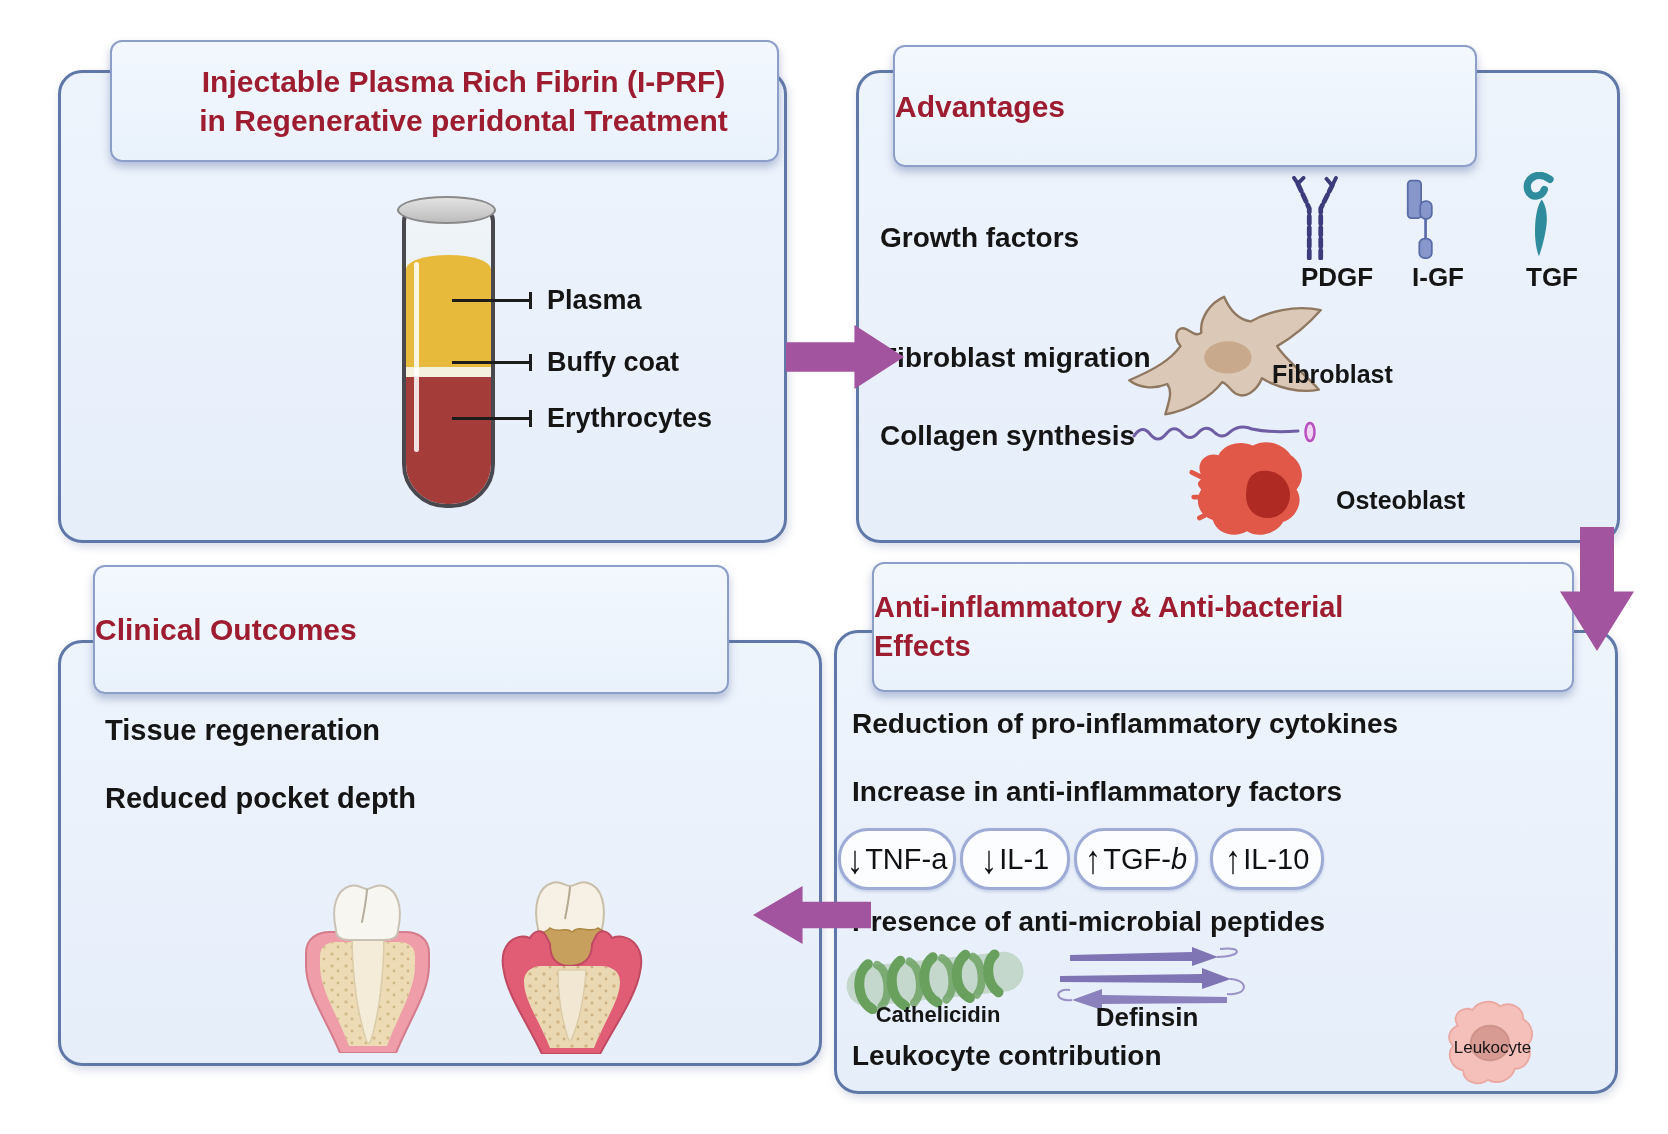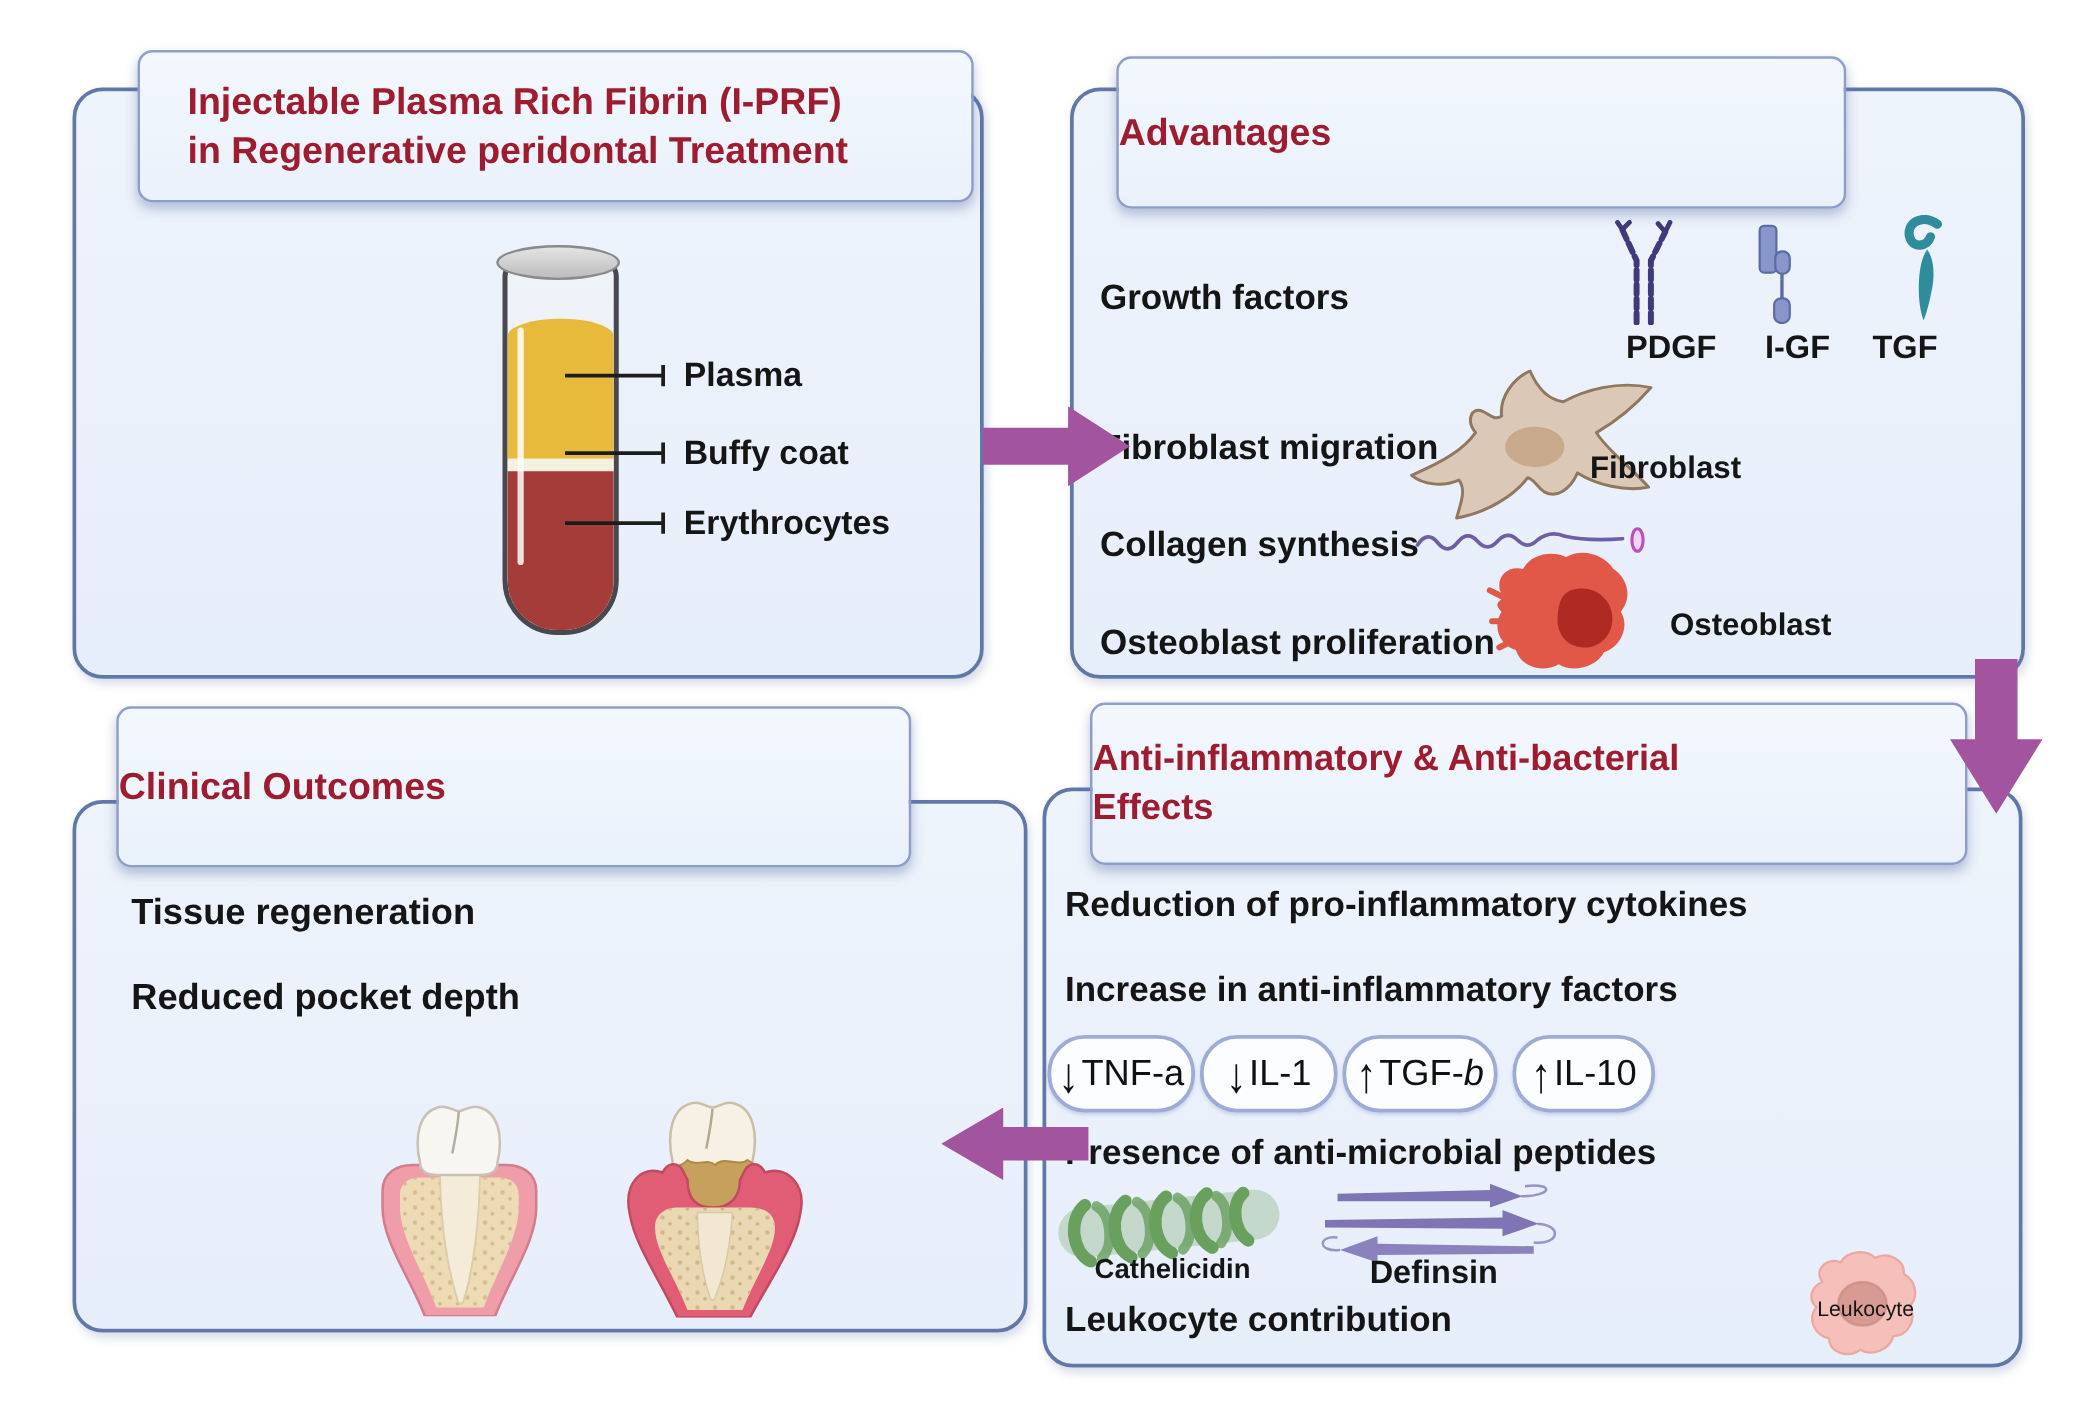--- a/index.html
+++ b/index.html
@@ -40,21 +40,21 @@
 </head>
 <body>
 
 <div class="canvas">
 
   <div class="panel" style="left:58px;top:70px;width:723px;height:467px"></div>
   <div class="panel" style="left:856px;top:70px;width:758px;height:467px"></div>
   <div class="panel" style="left:58px;top:640px;width:758px;height:420px"></div>
   <div class="panel" style="left:834px;top:630px;width:778px;height:458px"></div>
 
-  <div class="header htext-left" style="left:110px;top:40px;width:627px;height:118px;align-items:flex-start">
+  <div class="header htext-left" style="left:110px;top:40px;width:627px;height:118px;align-items:center">
     <div class="htext">Injectable Plasma Rich Fibrin (I-PRF)</div>
     <div class="htext">in Regenerative peridontal Treatment</div>
   </div>
 
   <div class="header" style="left:893px;top:45px;width:580px;height:118px">
     <div class="htext">Advantages</div>
   </div>
 
   <div class="header" style="left:93px;top:565px;width:632px;height:125px">
     <div class="htext">Clinical Outcomes</div>
@@ -104,36 +104,35 @@
     <rect x="20" y="26" width="13" height="20" rx="6" fill="#8797cb" stroke="#5a6ca8" stroke-width="2"></rect>
     <line x1="26" y1="46" x2="26" y2="70" stroke="#5a6ca8" stroke-width="3"></line>
     <rect x="19" y="68" width="14" height="22" rx="6" fill="#8797cb" stroke="#5a6ca8" stroke-width="2"></rect>
   </svg>
   <div class="caption" style="left:1380px;top:262px;width:84px;text-align:right;font-size:26px">I-GF</div>
 
   <svg class="svgobj" style="left:1516px;top:172px" width="44" height="88" viewBox="0 0 46 96">
     <path d="M36,8 C22,-2 8,8 12,20 C15,29 27,28 30,19" fill="none" stroke="#2e8c9c" stroke-width="8" stroke-linecap="round"></path>
     <path d="M27,30 C33,38 34,52 31,66 C29,76 27,84 24,92 C21,84 19,72 20,56 C21,44 23,36 27,30 Z" fill="#2e8c9c"></path>
   </svg>
-  <div class="caption" style="left:1498px;top:262px;width:80px;text-align:left;font-size:26px">TGF</div>
+  <div class="caption" style="left:1498px;top:262px;width:80px;text-align:right;font-size:26px">TGF</div>
 
   <div class="lbl" style="left:880px;top:342px;font-size:28px">Fibroblast migration</div>
   <svg class="svgobj" style="left:1118px;top:293px" width="215" height="128" viewBox="0 0 215 135">
     <path d="M6,92 C34,80 50,70 60,56 C52,46 56,34 66,38 C72,41 76,46 82,42 C80,26 92,10 106,4 C112,18 120,28 134,30 C152,20 180,12 208,18 C194,34 176,48 162,56 C170,70 192,86 206,102 C186,106 162,100 146,90 C140,104 128,112 118,106 C112,102 110,96 104,94 C92,110 68,124 44,128 C48,114 52,104 46,96 C32,102 16,100 6,92 Z" fill="#dbc8b6" stroke="#8f7760" stroke-width="2.5" stroke-linejoin="round"></path>
     <ellipse cx="110" cy="68" rx="25" ry="17" fill="#c8a98b"></ellipse>
   </svg>
   <div class="caption" style="left:1272px;top:360px;font-size:25px">Fibroblast</div>
 
   <div class="lbl" style="left:880px;top:420px;font-size:28px">Collagen synthesis</div>
   <svg class="svgobj" style="left:1132px;top:420px" width="190" height="26" viewBox="0 0 190 26">
     <path d="M2,16 q8,-12 16,-2 q8,10 16,0 q8,-10 16,-1 q8,9 16,0 q8,-9 16,-1 q8,8 16,0 q10,-8 22,-3 q18,4 46,2" fill="none" stroke="#6f5da5" stroke-width="3" stroke-linecap="round"></path>
     <ellipse cx="178" cy="12" rx="4.5" ry="9" fill="#f0d6f2" stroke="#b94fc1" stroke-width="2.5"></ellipse>
   </svg>
 
-  <div class="lbl" style="left:880px;top:498px;font-size:28px">Osteoblast proliferation</div>
   <svg class="svgobj" style="left:1185px;top:438px" width="125" height="100" viewBox="0 0 125 105">
     <path d="M16,42 C6,30 16,14 32,18 C38,6 56,2 68,8 C82,0 100,6 108,18 C120,26 124,42 114,54 C122,66 114,84 100,88 C94,100 74,106 62,98 C48,106 30,100 26,86 C12,82 6,66 14,54 C8,48 10,46 16,42 Z" fill="#e15849"></path>
     <path d="M16,42 L4,36 M20,62 L6,62 M24,78 L12,84" stroke="#e15849" stroke-width="5" stroke-linecap="round"></path>
     <path d="M72,36 C90,30 106,42 107,58 C108,74 96,85 82,84 C68,83 60,72 61,58 C62,46 64,40 72,36 Z" fill="#a8261e" opacity="0.9"></path>
   </svg>
   <div class="caption" style="left:1336px;top:486px;font-size:25px">Osteoblast</div>
 
   <div class="lbl" style="left:105px;top:714px;font-size:29px">Tissue regeneration</div>
   <div class="lbl" style="left:105px;top:782px;font-size:29px">Reduced pocket depth</div>
 

